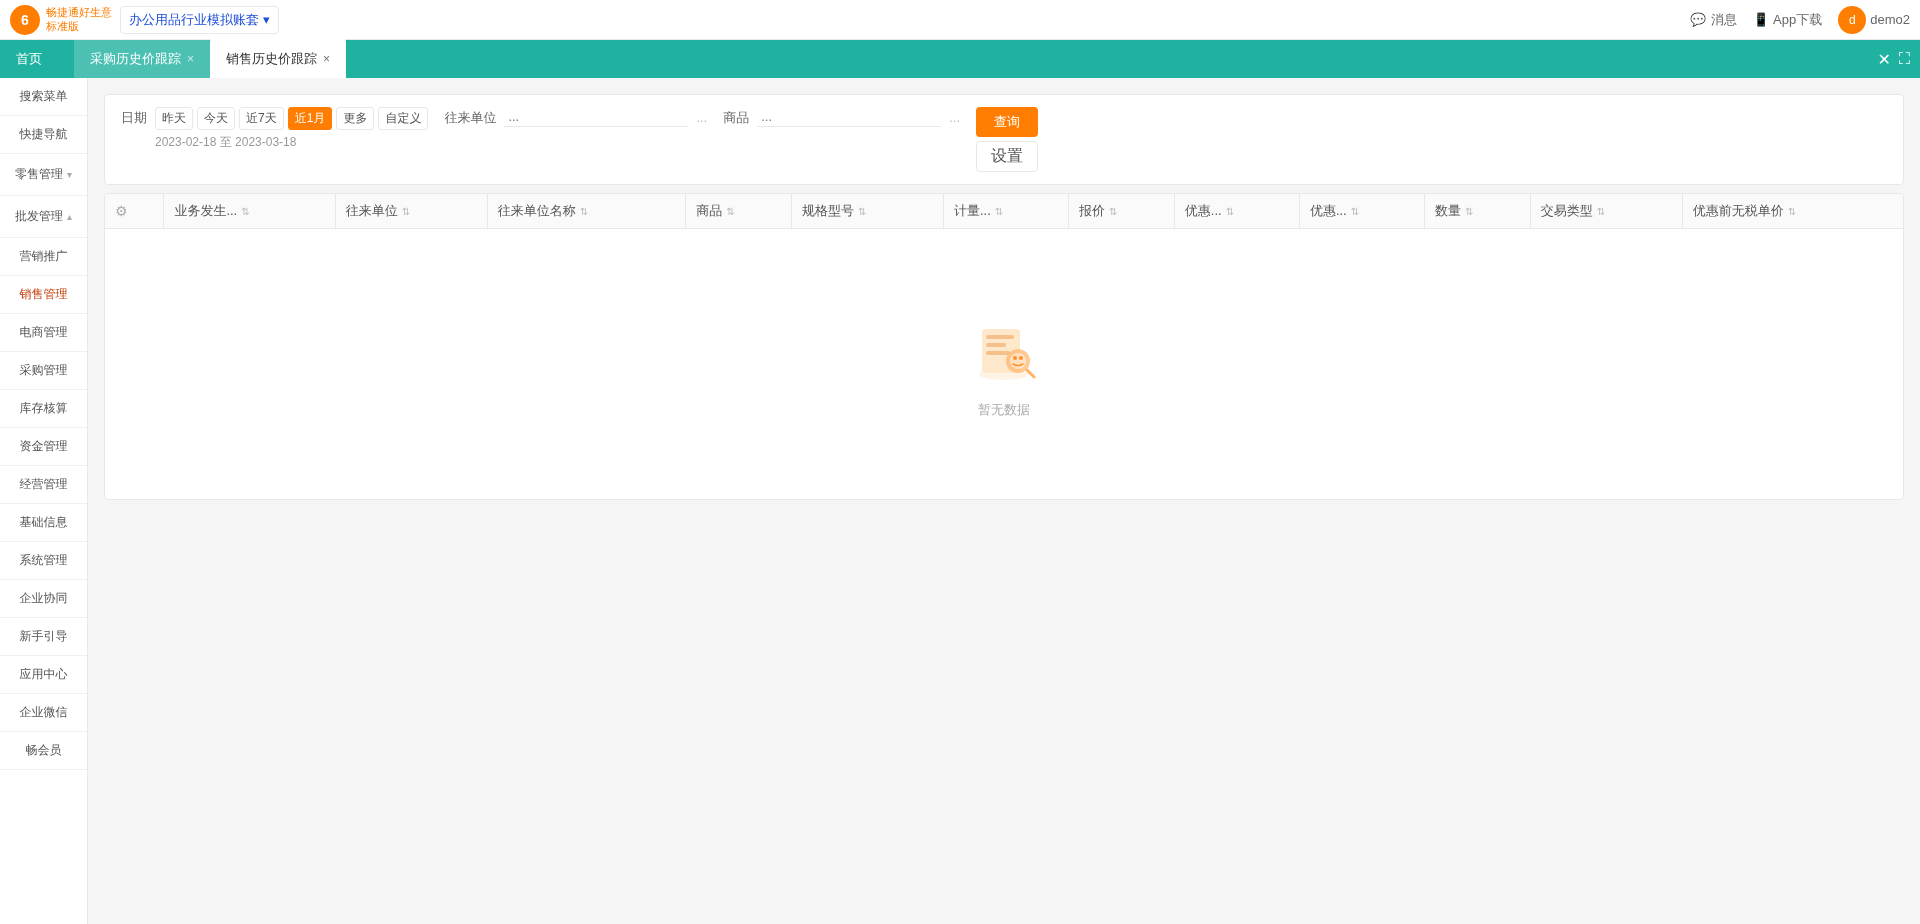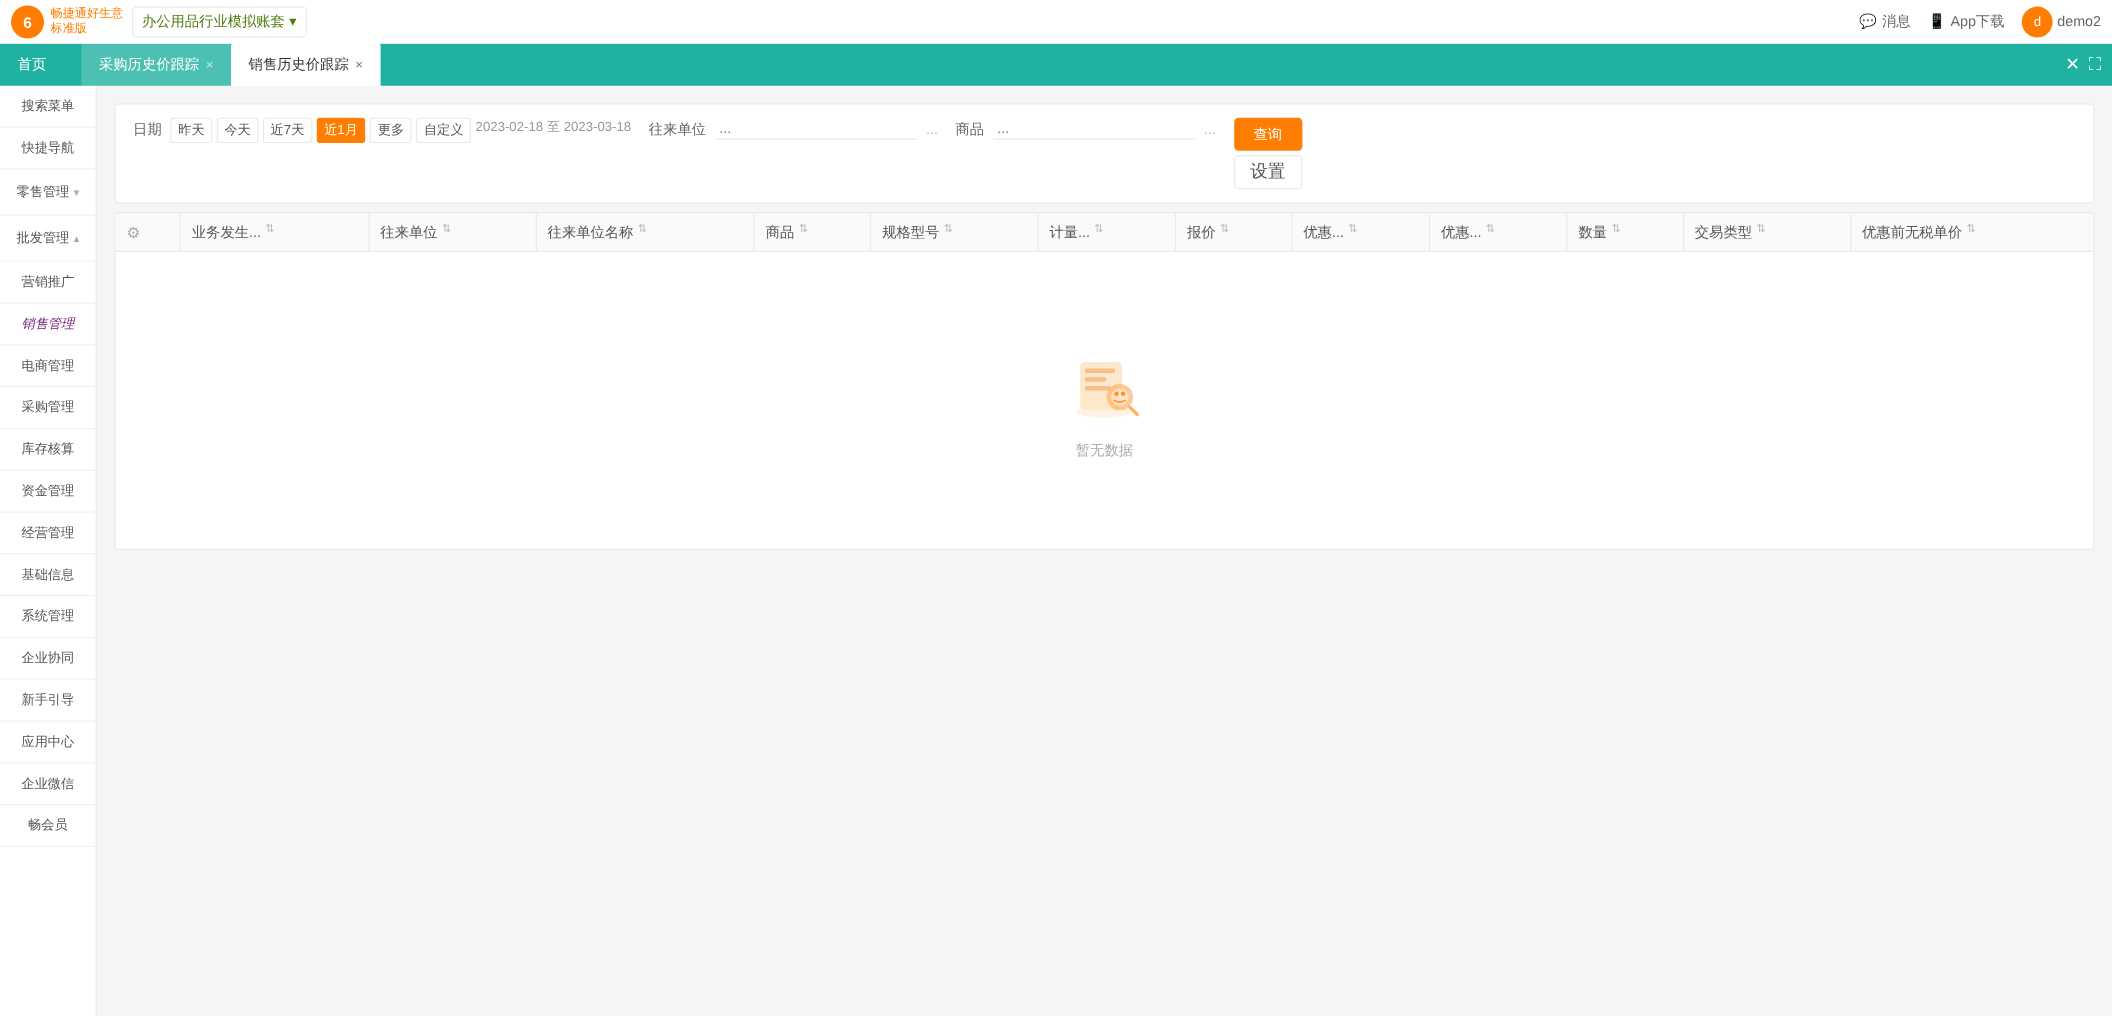--- a/index.html
+++ b/index.html
@@ -45,21 +45,21 @@
     }
     .workspace-selector {
       display: flex;
       align-items: center;
       gap: 4px;
       padding: 4px 8px;
       border: 1px solid #e8e8e8;
       border-radius: 4px;
       cursor: pointer;
       font-size: 13px;
-      color: #4d7c0f;
+      color: #1d4ed8;
     }
     .top-header-right {
       display: flex;
       align-items: center;
       gap: 16px;
       color: #666;
       font-size: 13px;
     }
     .header-action {
       display: flex;
@@ -148,21 +148,21 @@
       text-align: center;
       cursor: pointer;
       font-size: 12px;
       color: #555;
       border-bottom: 1px solid #f0f0f0;
       display: flex;
       flex-direction: column;
       align-items: center;
       gap: 2px;
     }
-    .sidebar-item.active { color: #701a75; font-style: italic; }
+    .sidebar-item.active { color: #c2410c; }
     .sidebar-item.has-arrow {
       flex-direction: row;
       justify-content: center;
       gap: 4px;
       padding: 12px 8px;
     }
     .sidebar-item .arrow { font-size: 10px; color: #aaa; }
 
     
     .content-area {
@@ -228,21 +228,21 @@
       gap: 8px;
     }
     .filter-label {
       color: #666;
       white-space: nowrap;
       padding-top: 2px;
       font-size: 13px;
     }
     .filter-date-options {
       display: flex;
-      flex-direction: row;
+      flex-direction: column;
       gap: 4px;
     }
     .date-buttons {
       display: flex;
       align-items: center;
       gap: 4px;
     }
     .date-btn {
       padding: 2px 6px;
       border: 1px solid #e8e8e8;
@@ -324,20 +324,21 @@
       font-weight: normal;
     }
     .data-table th:last-child { border-right: none; }
     .data-table td {
       border-bottom: 1px solid #f0f0f0;
       border-right: 1px solid #f0f0f0;
       padding: 8px 10px;
     }
     .th-sort {
       display: flex;
+      align-items: center;
       gap: 4px;
     }
     .sort-icon { color: #bbb; font-size: 10px; }
     .settings-icon-th {
       color: #aaa;
       cursor: pointer;
       font-size: 14px;
     }
 
     

